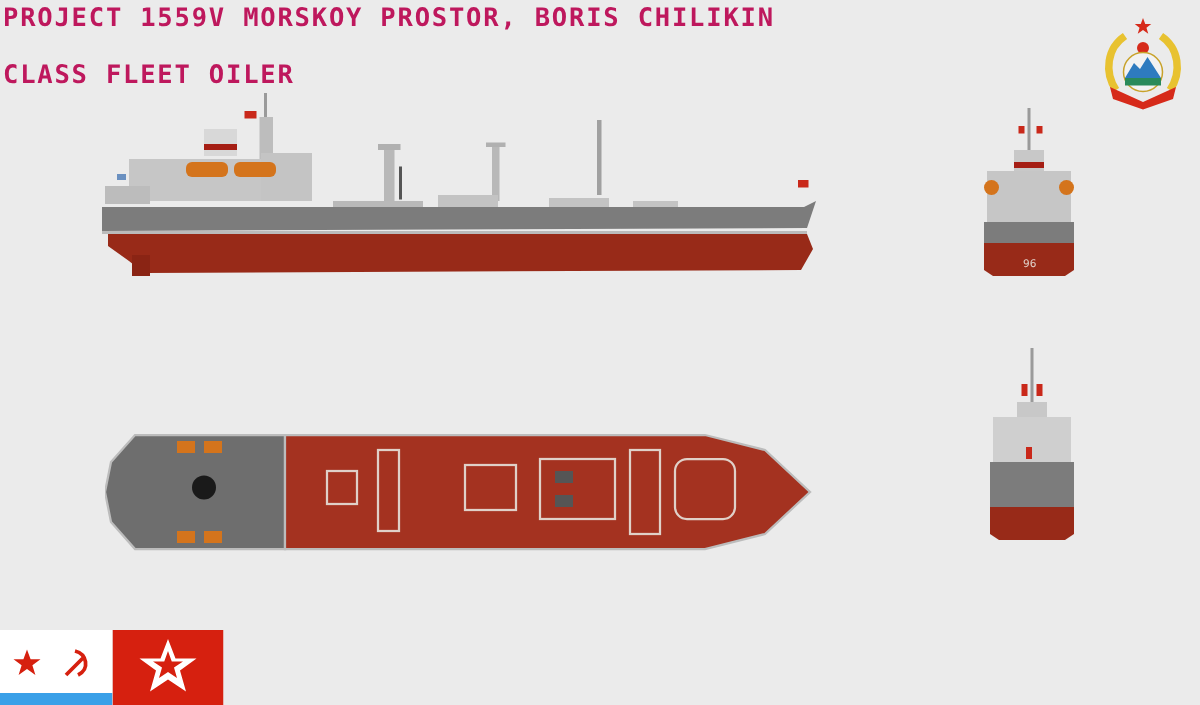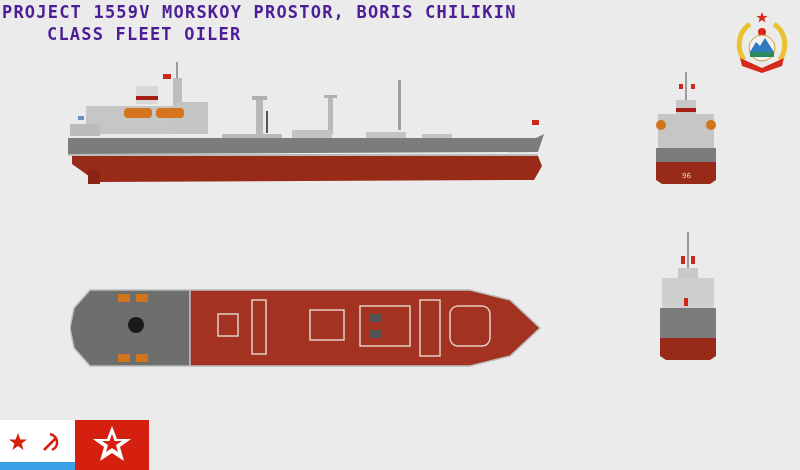--- a/index.html
+++ b/index.html
@@ -1,19 +1,19 @@
 <!DOCTYPE html>
 <html><head>
 <meta charset="utf-8">
 <style>
   html,body{margin:0;padding:0;}
   body{width:800px;height:470px;background:#ebebeb;position:relative;overflow:hidden;font-family:"DejaVu Sans Mono",monospace;}
-  .title{position:absolute;left:2px;font-family:"DejaVu Sans Mono",monospace;font-weight:bold;font-size:17px;letter-spacing:1.2px;color:#4c1d95;text-transform:uppercase;white-space:nowrap;line-height:20px;}
+  .title{position:absolute;left:2px;font-family:"DejaVu Sans Mono",monospace;font-weight:bold;font-size:17px;letter-spacing:1.2px;color:#be185d;text-transform:uppercase;white-space:nowrap;line-height:20px;}
   .t1{top:2px;}
-  .t2{top:24px;margin-left:45px;}
+  .t2{top:40px;}
   .view{position:absolute;}
   .emblem{position:absolute;left:732px;top:10px;width:60px;height:66px;}
   .flag-naval{position:absolute;left:0;top:420px;width:75px;height:50px;}
   .flag-jack{position:absolute;left:75px;top:420px;width:74px;height:50px;}
 </style>
 </head>
 <body>
 
 <div class="title t1">Project 1559V Morskoy Prostor, Boris Chilikin</div>
 <div class="title t2">Class Fleet Oiler</div>

